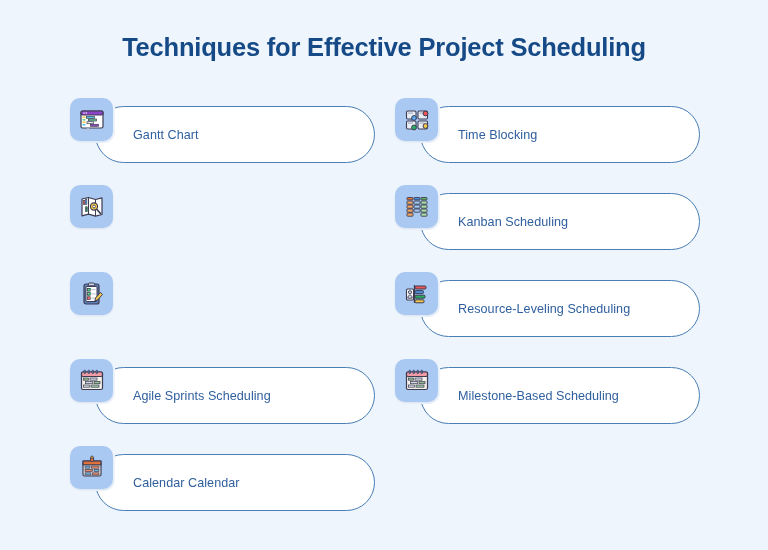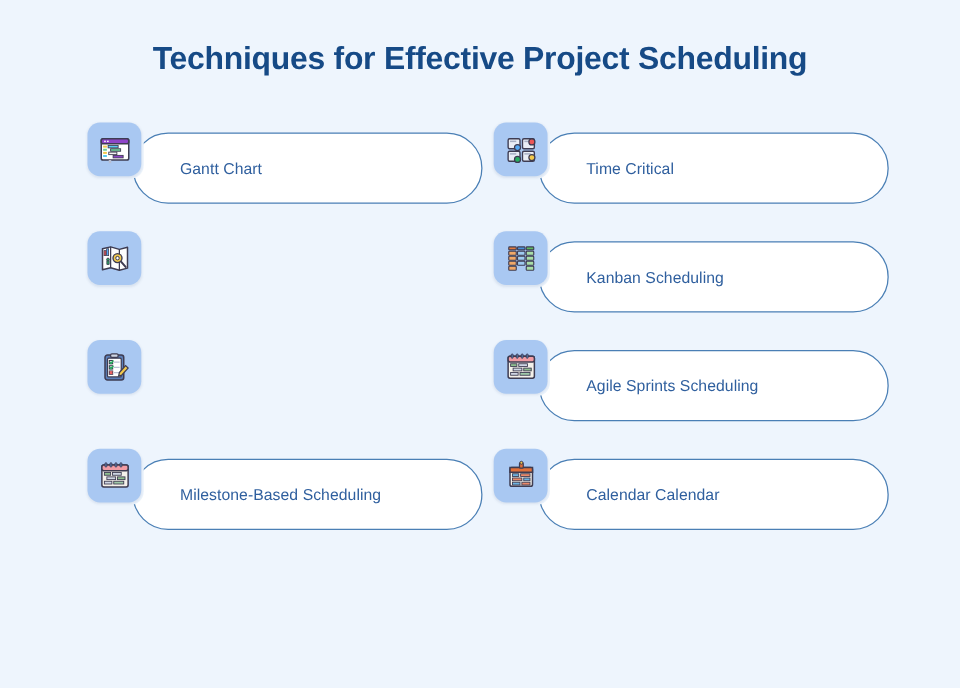--- a/index.html
+++ b/index.html
@@ -43,21 +43,21 @@
     grid-column-gap: 18px;
     grid-row-gap: 20px;
   }
   .cell {
     position: relative;
     height: 67px;
   }
   
   .card {
     position: absolute;
-    left: 38px;
+    left: 27px;
     top: 10px;
     width: 280px;
     height: 57px;
     box-sizing: border-box;
     background: #ffffff;
     border: 1.4px solid #4a7fb5;
     border-radius: 29px;
     display: flex;
     align-items: center;
     padding-left: 37px;
@@ -130,21 +130,21 @@
             <rect x="9" y="15.7" width="6.5" height="2" fill="#f2f2f2" stroke="#3e3c52" stroke-width="0.7"></rect>
             <rect x="12.5" y="18.3" width="8" height="2" fill="#8e44c9" stroke="#3e3c52" stroke-width="0.7"></rect>
             <rect x="9" y="22" width="2" height="2.5" fill="#b9c0d4"></rect>
           </svg>
         </span>
       </div>
     </div>
 
     <div class="cell">
       <div class="card">
-        <span class="card-label">Time Critical</span>
+        <span class="card-label">Time Blocking</span>
       </div>
       <div class="notch"></div>
       <div class="icon-tile">
         <span>
           <svg width="28" height="28" viewBox="0 0 28 28">
             <rect x="3.5" y="5" width="9.5" height="8" rx="1.2" fill="#e9edf5" stroke="#3e3c52" stroke-width="1.1"></rect>
             <rect x="15" y="5" width="9.5" height="8" rx="1.2" fill="#e9edf5" stroke="#3e3c52" stroke-width="1.1"></rect>
             <rect x="3.5" y="15" width="9.5" height="8" rx="1.2" fill="#e9edf5" stroke="#3e3c52" stroke-width="1.1"></rect>
             <rect x="15" y="15" width="9.5" height="8" rx="1.2" fill="#e9edf5" stroke="#3e3c52" stroke-width="1.1"></rect>
             <rect x="5" y="6.5" width="5" height="1.2" fill="#a7b0c4"></rect>
@@ -226,20 +226,40 @@
             <path d="M10.1 17.4 l1.5 1.5 M11.6 17.4 l-1.5 1.5" stroke="#eb5757" stroke-width="1.1" stroke-linecap="round"></path>
             <rect x="13.2" y="9.2" width="4.5" height="1" fill="#b9c0d4"></rect>
             <rect x="13.2" y="13.4" width="4.5" height="1" fill="#b9c0d4"></rect>
             <rect x="13.2" y="17.6" width="4.5" height="1" fill="#b9c0d4"></rect>
             <path d="M17.5 18 L22.5 12.5 l2 2 L19.5 20 l-2.6 0.8 z" fill="#f2c94c" stroke="#3e3c52" stroke-width="1"></path>
           </svg>
         </span>
       </div>
     </div>
 
+    <div class="cell">
+      <div class="card">
+        <span class="card-label">Resource-Leveling Scheduling</span>
+      </div>
+      <div class="notch"></div>
+      <div class="icon-tile">
+        <span>
+          <svg width="28" height="28" viewBox="0 0 28 28">
+            <rect x="3.5" y="9" width="7" height="11" rx="1" fill="#ffffff" stroke="#3e3c52" stroke-width="1.1"></rect>
+            <circle cx="7" cy="12.2" r="1.6" fill="#cfd6e4" stroke="#3e3c52" stroke-width="0.9"></circle>
+            <path d="M4.8 18.2 c0 -2.1 1 -3.2 2.2 -3.2 c1.2 0 2.2 1.1 2.2 3.2 z" fill="#cfd6e4" stroke="#3e3c52" stroke-width="0.9"></path>
+            <line x1="11.5" y1="5" x2="11.5" y2="23" stroke="#3e3c52" stroke-width="1.3"></line>
+            <rect x="12" y="6" width="11" height="3" rx="1" fill="#eb5757" stroke="#3e3c52" stroke-width="1"></rect>
+            <rect x="12" y="10.6" width="8.5" height="3" rx="1" fill="#4a90d9" stroke="#3e3c52" stroke-width="1"></rect>
+            <rect x="12" y="15.2" width="10" height="3" rx="1" fill="#27ae60" stroke="#3e3c52" stroke-width="1"></rect>
+            <rect x="12" y="19.8" width="9" height="3" rx="1" fill="#f2c94c" stroke="#3e3c52" stroke-width="1"></rect>
+          </svg>
+        </span>
+      </div>
+    </div>
 
 
     <div class="cell">
       <div class="card">
         <span class="card-label">Agile Sprints Scheduling</span>
       </div>
       <div class="notch"></div>
       <div class="icon-tile">
         <span>
           <svg width="28" height="28" viewBox="0 0 28 28">

